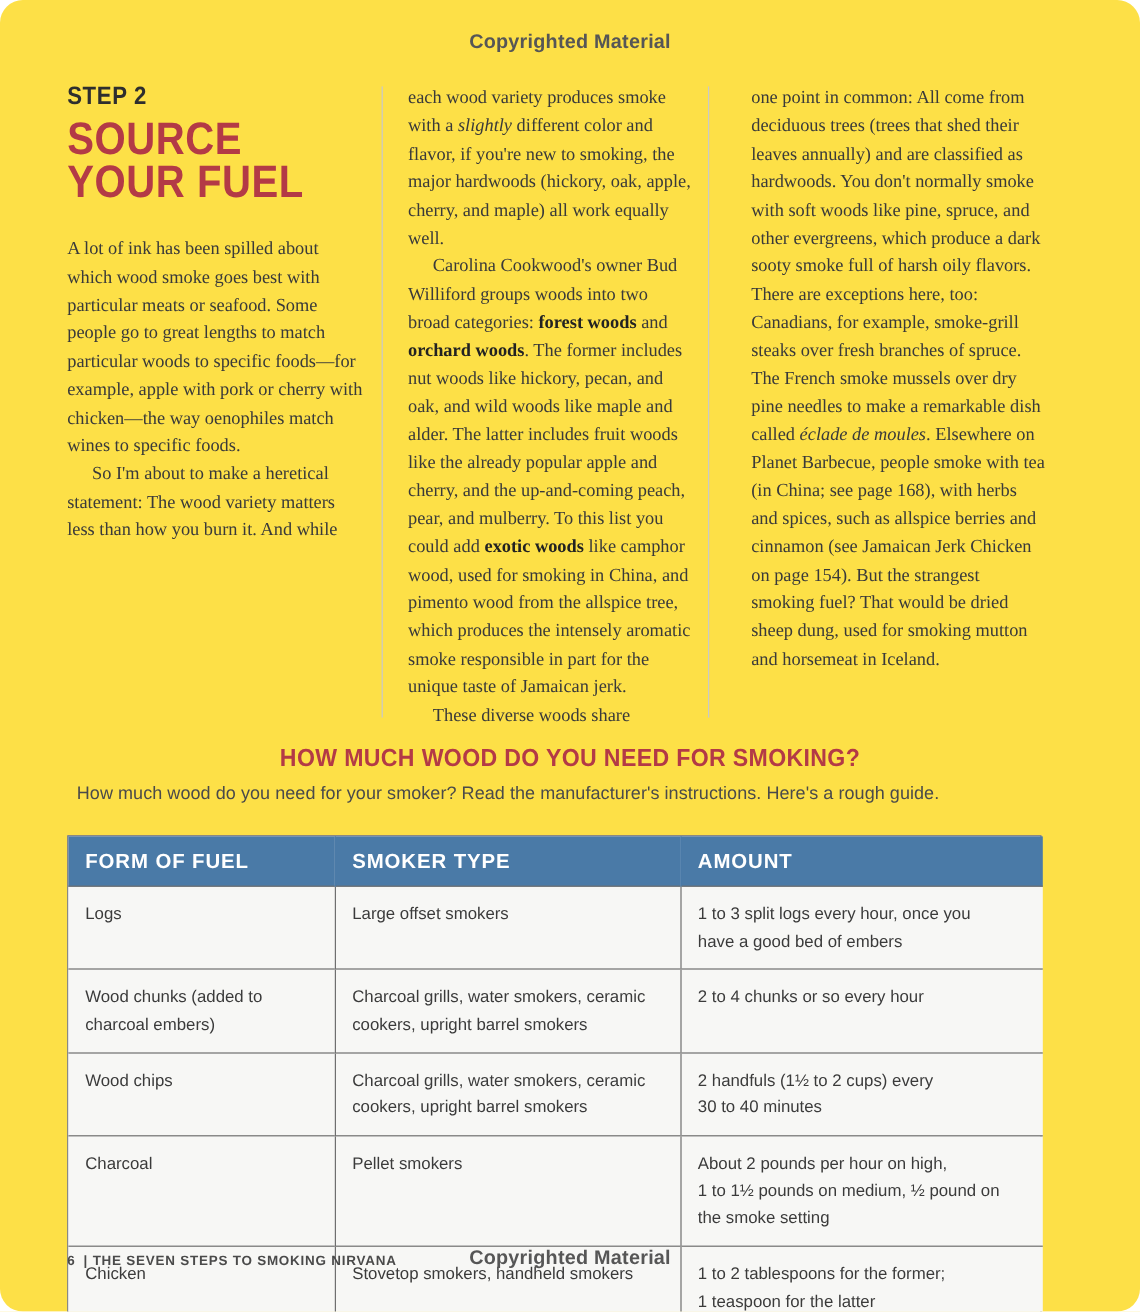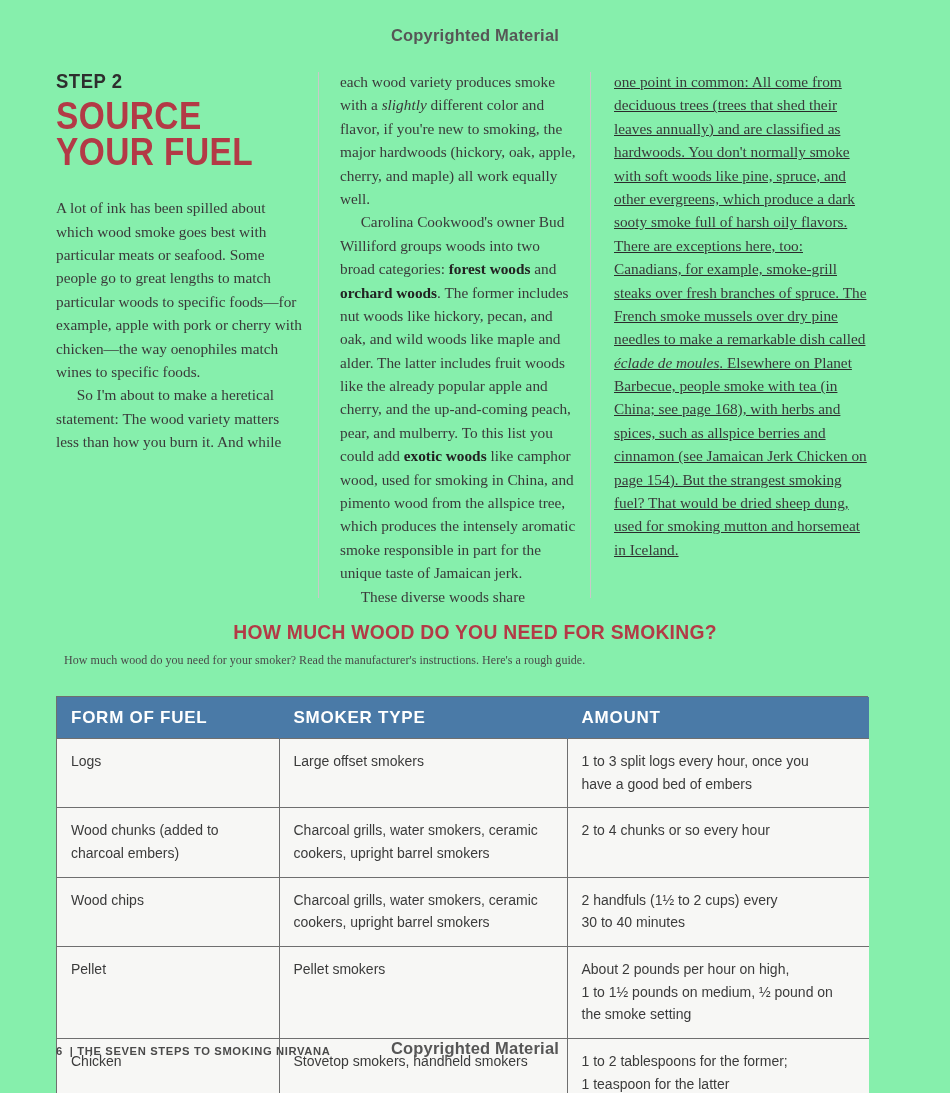--- a/index.html
+++ b/index.html
@@ -13,21 +13,22 @@
     height: 1093px;
     position: relative;
     font-family: "Liberation Serif", serif;
     color: #2b2b2b;
     overflow: hidden;
   }
 
   .page {
     position: absolute;
     inset: 0;
-    background: #86efac;
+    background: #fde047;
+    border-radius: 19px;
   }
 
   
   .watermark {
     position: absolute;
     font-family: "Liberation Sans", sans-serif;
     font-weight: 600;
     font-size: 16.5px;
     letter-spacing: 0.2px;
     color: #565656;
@@ -52,21 +53,21 @@
     width: 838px;
     height: 530px;
     display: flex;
   }
   .col {
     position: relative;
     box-sizing: border-box;
   }
   .col-1 { width: 262px; padding-right: 16px; }
   .col-2 { width: 272px; padding-left: 22px; padding-right: 14px; }
-  .col-3 { width: 282px; padding-left: 24px; text-decoration: underline; }
+  .col-3 { width: 282px; padding-left: 36px; }
 
   .col-2::before,
   .col-3::before {
     content: "";
     position: absolute;
     left: 0;
     top: 2px;
     bottom: 2px;
     width: 1px;
     background: #c9c9c9;
@@ -124,22 +125,22 @@
     text-align: center;
     font-family: "Liberation Sans", sans-serif;
     font-weight: bold;
     font-size: 20.5px;
     letter-spacing: 0.3px;
     color: #b33a46;
     transform: scaleX(0.94);
   }
   .section-sub {
     margin: 9px 0 0 8px;
-    font-family: Liberation Serif, serif;
-    font-size: 12px;
+    font-family: Liberation Sans, sans-serif;
+    font-size: 15px;
     color: #4a4a4a;
     letter-spacing: 0.05px;
   }
 
   
   .table-wrap {
     position: absolute;
     top: 696px;
     left: 56px;
     width: 812px;
@@ -285,21 +286,21 @@
             <span class="ln">cookers, upright barrel smokers</span>
           </td>
           <td>
             <span class="ln">2 handfuls (1½ to 2 cups) every</span>
             <span class="ln">30 to 40 minutes</span>
           </td>
         </tr>
 
         <tr>
           <td>
-            <span class="ln">Pellet</span>
+            <span class="ln">Charcoal</span>
           </td>
           <td>
             <span class="ln">Pellet smokers</span>
           </td>
           <td>
             <span class="ln">About 2 pounds per hour on high,</span>
             <span class="ln">1 to 1½ pounds on medium, ½ pound on</span>
             <span class="ln">the smoke setting</span>
           </td>
         </tr>

